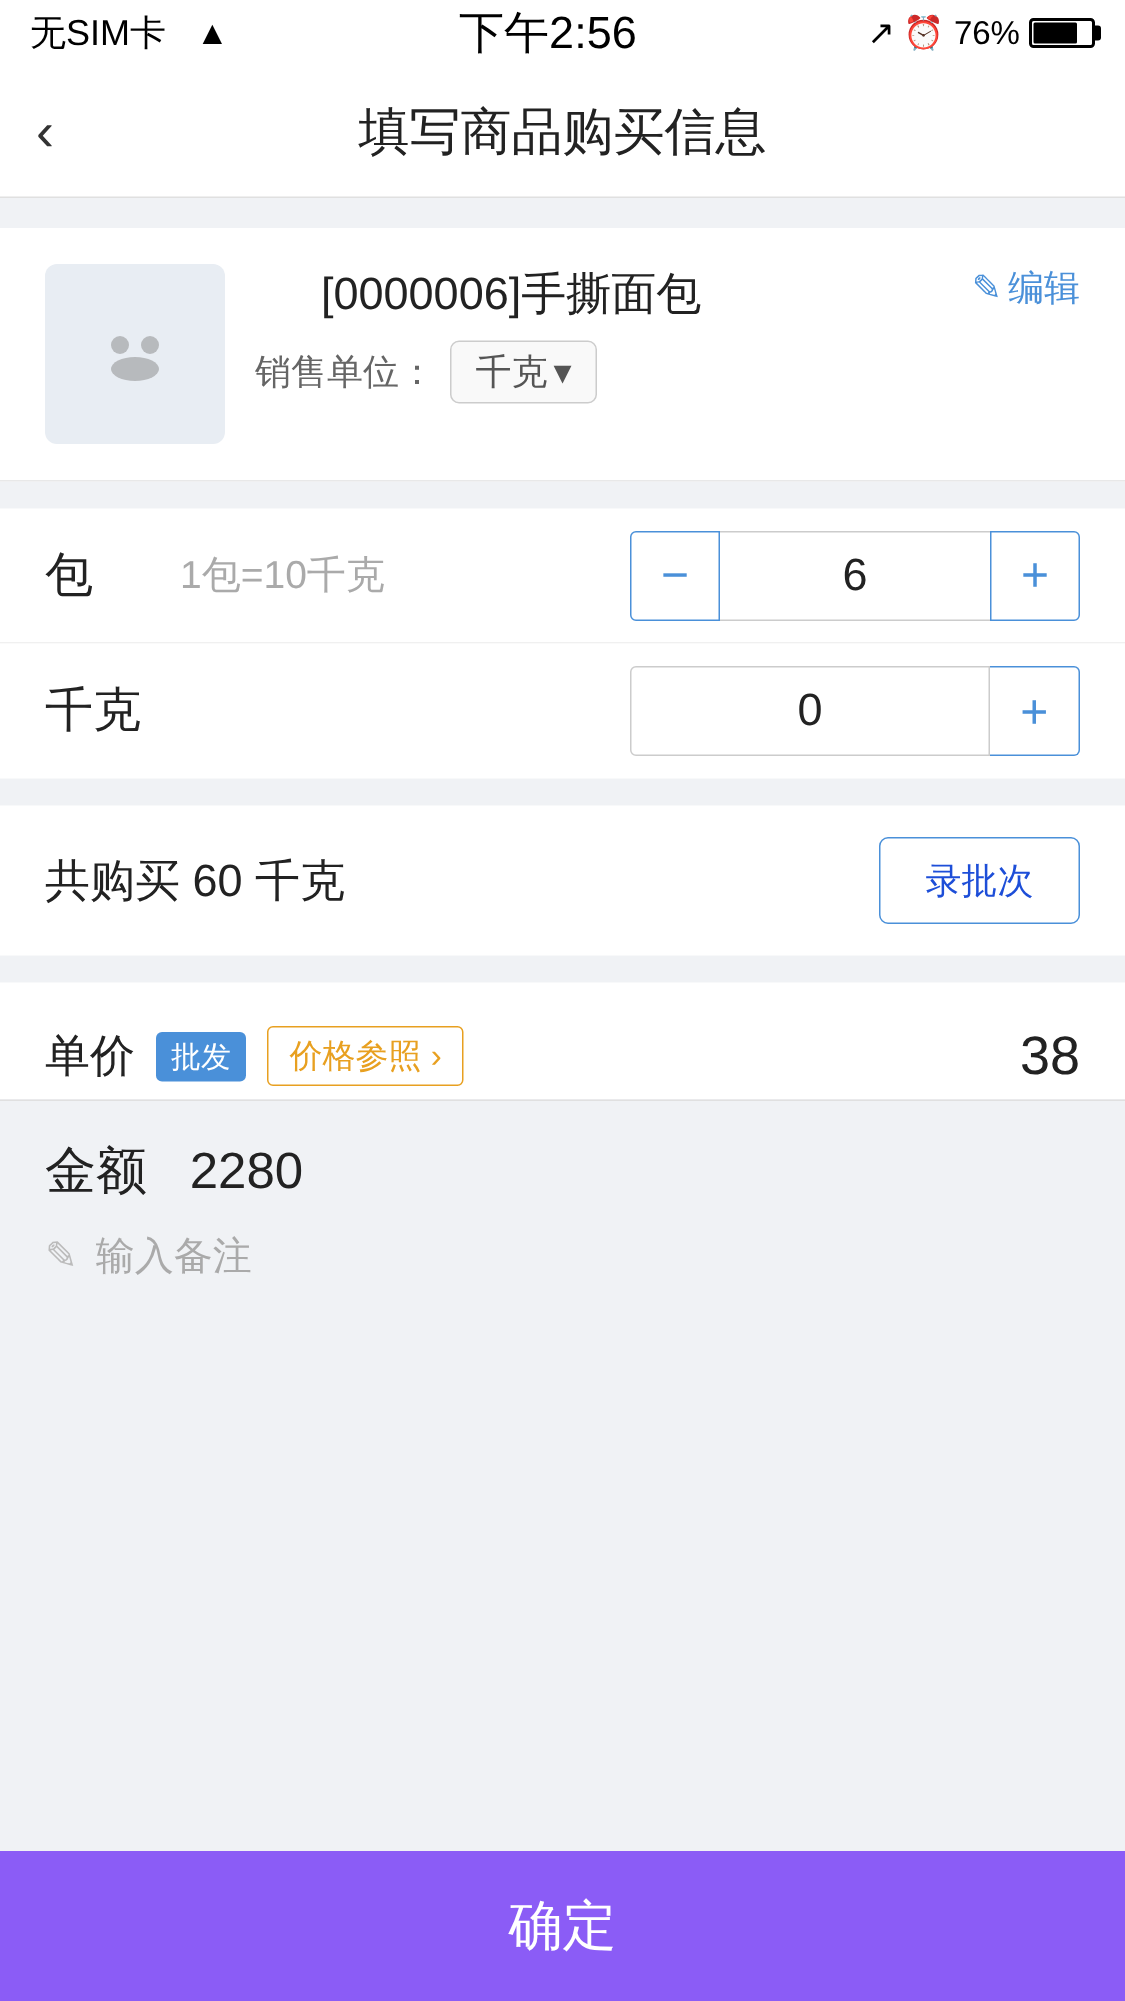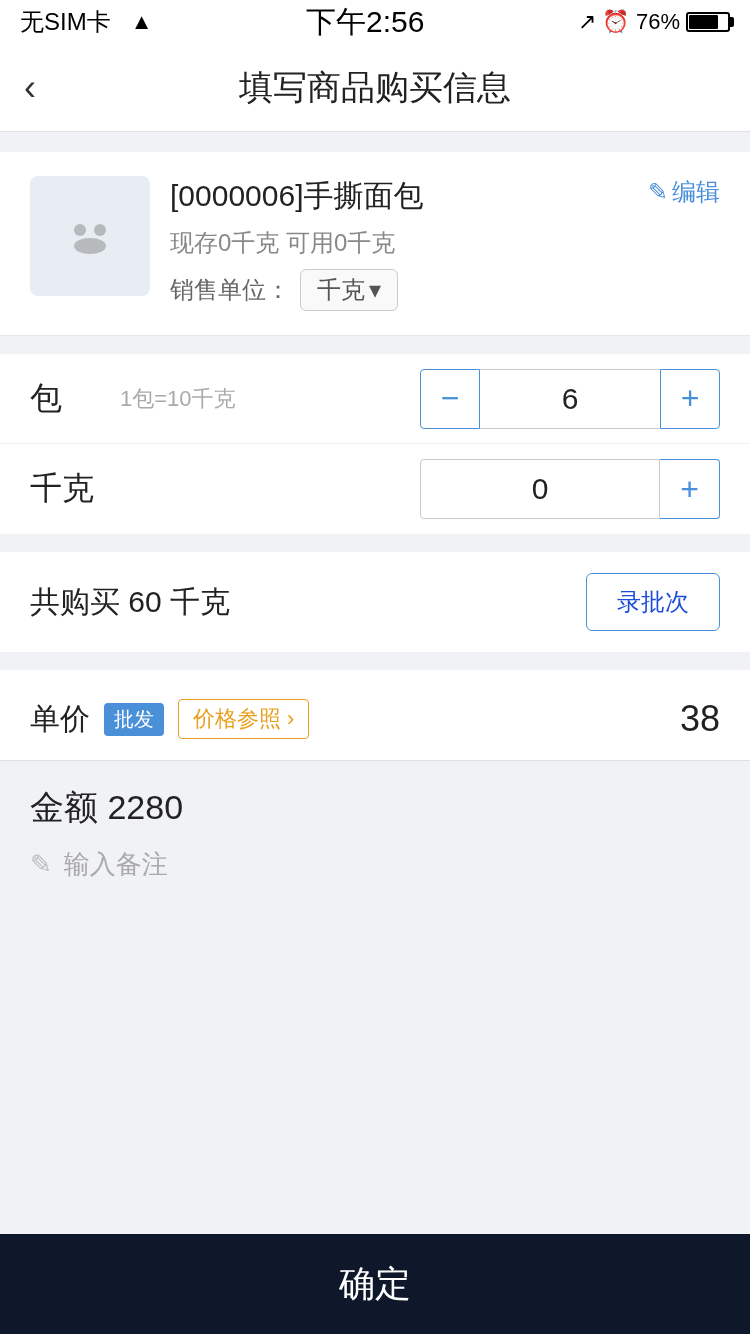--- a/index.html
+++ b/index.html
@@ -102,20 +102,21 @@
     .product-thumb svg {
       width: 64px;
       height: 64px;
       opacity: 0.5;
     }
     .product-info { flex: 1; }
     .product-name {
       font-size: 30px;
       color: #222;
       margin-bottom: 10px;
+      margin-left: 44px;
     }
     .product-stock {
       font-size: 24px;
       color: #888;
       margin-bottom: 10px;
     }
     .product-unit {
       font-size: 24px;
       color: #666;
       display: flex;
@@ -153,21 +154,21 @@
       padding: 0 30px;
       height: 90px;
       border-bottom: 1px solid #f0f0f0;
     }
     .input-row-label {
       font-size: 32px;
       color: #222;
       min-width: 80px;
     }
     .input-row-sub {
-      font-size: 22px;
+      font-size: 26px;
       color: #aaa;
       margin-left: 10px;
       flex: 1;
     }
     .stepper {
       display: flex;
       align-items: center;
       gap: 0;
       margin-left: auto;
     }
@@ -265,21 +266,21 @@
       padding: 12px 30px;
       font-size: 24px;
       border-radius: 6px;
       cursor: pointer;
     }
 
     
     .price-section {
       background: #fff;
       margin-top: 18px;
-      padding: 28px 30px 20px;
+      padding: 28px 30px 8px;
     }
     .price-row {
       display: flex;
       align-items: center;
       gap: 14px;
       margin-bottom: 0;
     }
     .price-label {
       font-size: 30px;
       color: #222;
@@ -338,21 +339,21 @@
       background: #f0f2f5;
     }
 
     
     .confirm-btn {
       position: fixed;
       bottom: 0;
       left: 0;
       width: 750px;
       height: 100px;
-      background: #0f172a;
+      background: #8b5cf6;
       color: #fff;
       font-size: 36px;
       border: none;
       cursor: pointer;
       display: flex;
       align-items: center;
       justify-content: center;
     }
   </style>
 </head>
@@ -388,21 +389,20 @@
     </svg>
   </div>
   <div class="product-info">
     <div style="display:flex; justify-content:space-between; align-items:flex-start;">
       <span class="product-name">[0000006]手撕面包</span>
       <span class="edit-btn">
         <span>✎</span>
         <span>编辑</span>
       </span>
     </div>
-    <div class="product-stock">现存0千克   可用0千克</div>
     <div class="product-unit">
       <span>销售单位：</span>
       <span class="unit-selector">
         <span>千克</span>
         <span>▾</span>
       </span>
     </div>
   </div>
 </div>
 
@@ -438,21 +438,21 @@
     <span class="price-label">单价</span>
     <span class="tag-batch">批发</span>
     <span class="tag-reference">价格参照 ›</span>
     <span class="price-value">38</span>
   </div>
 </div>
 
 <div class="amount-section">
   <div class="amount-row">
     <span>金额</span>
-    <span style="margin-left:0;">2280</span>
+    <span style="margin-left:19px;">2280</span>
   </div>
   <div class="remark-row">
     <span class="remark-icon">✎</span>
     <span>输入备注</span>
   </div>
 </div>
 
 <div class="content-bottom"></div>
 
 <button class="confirm-btn">确定</button>

